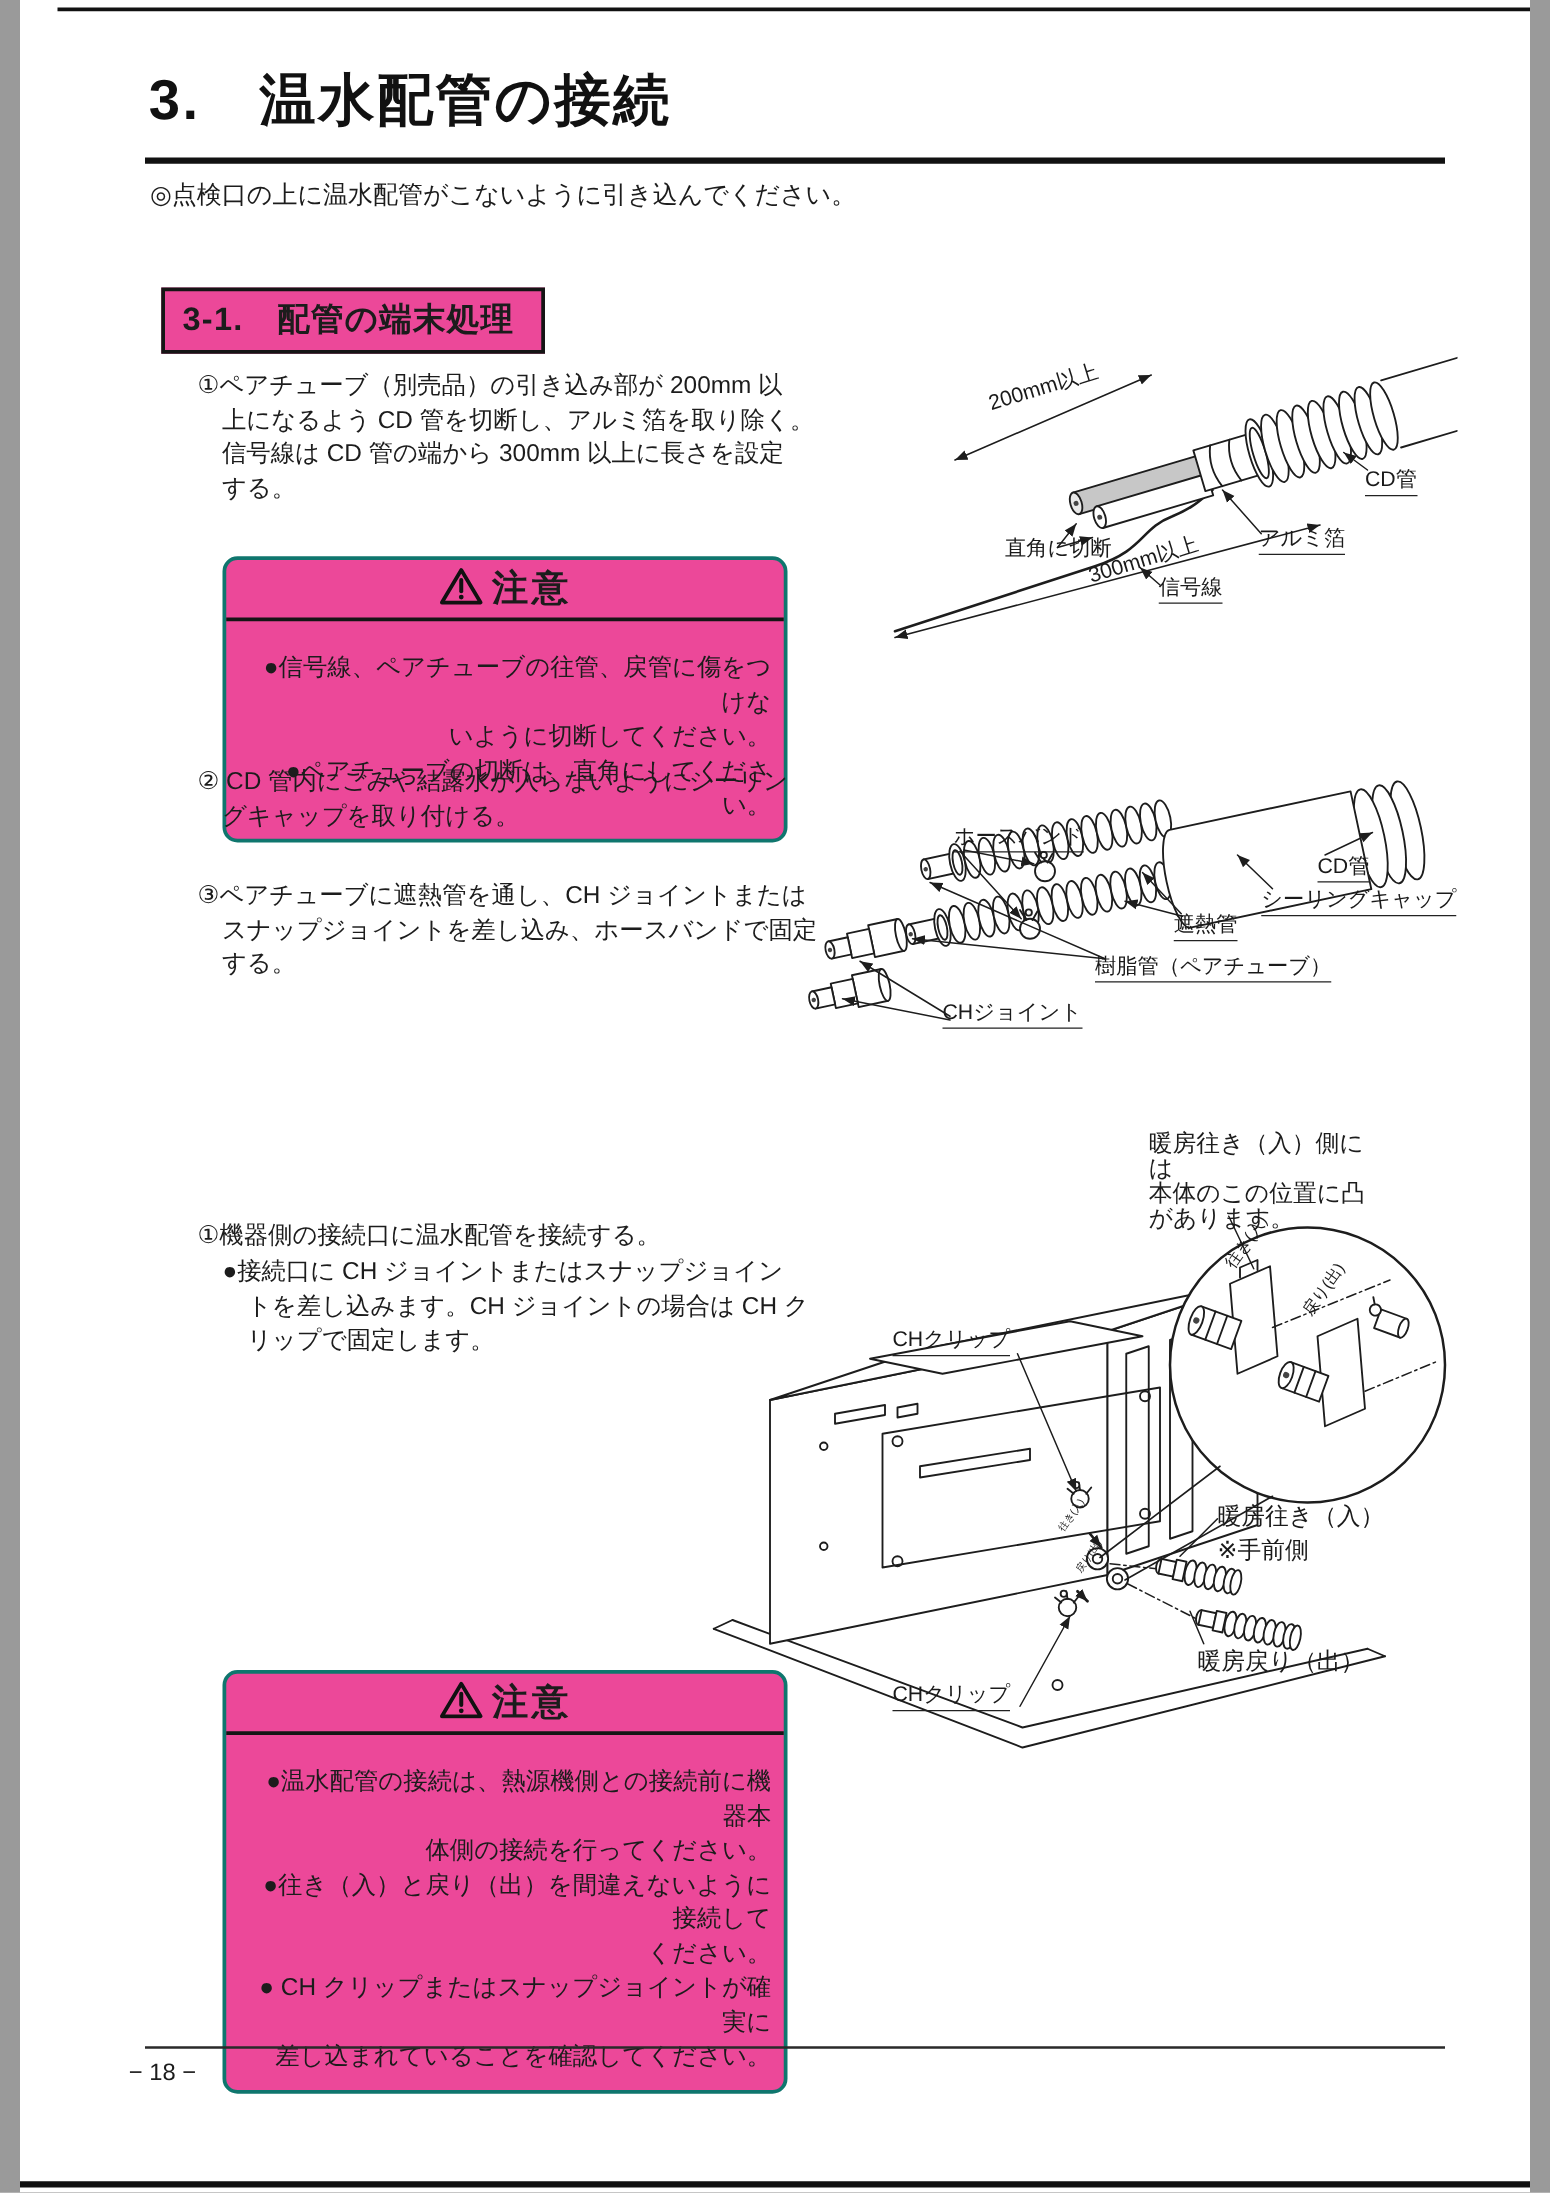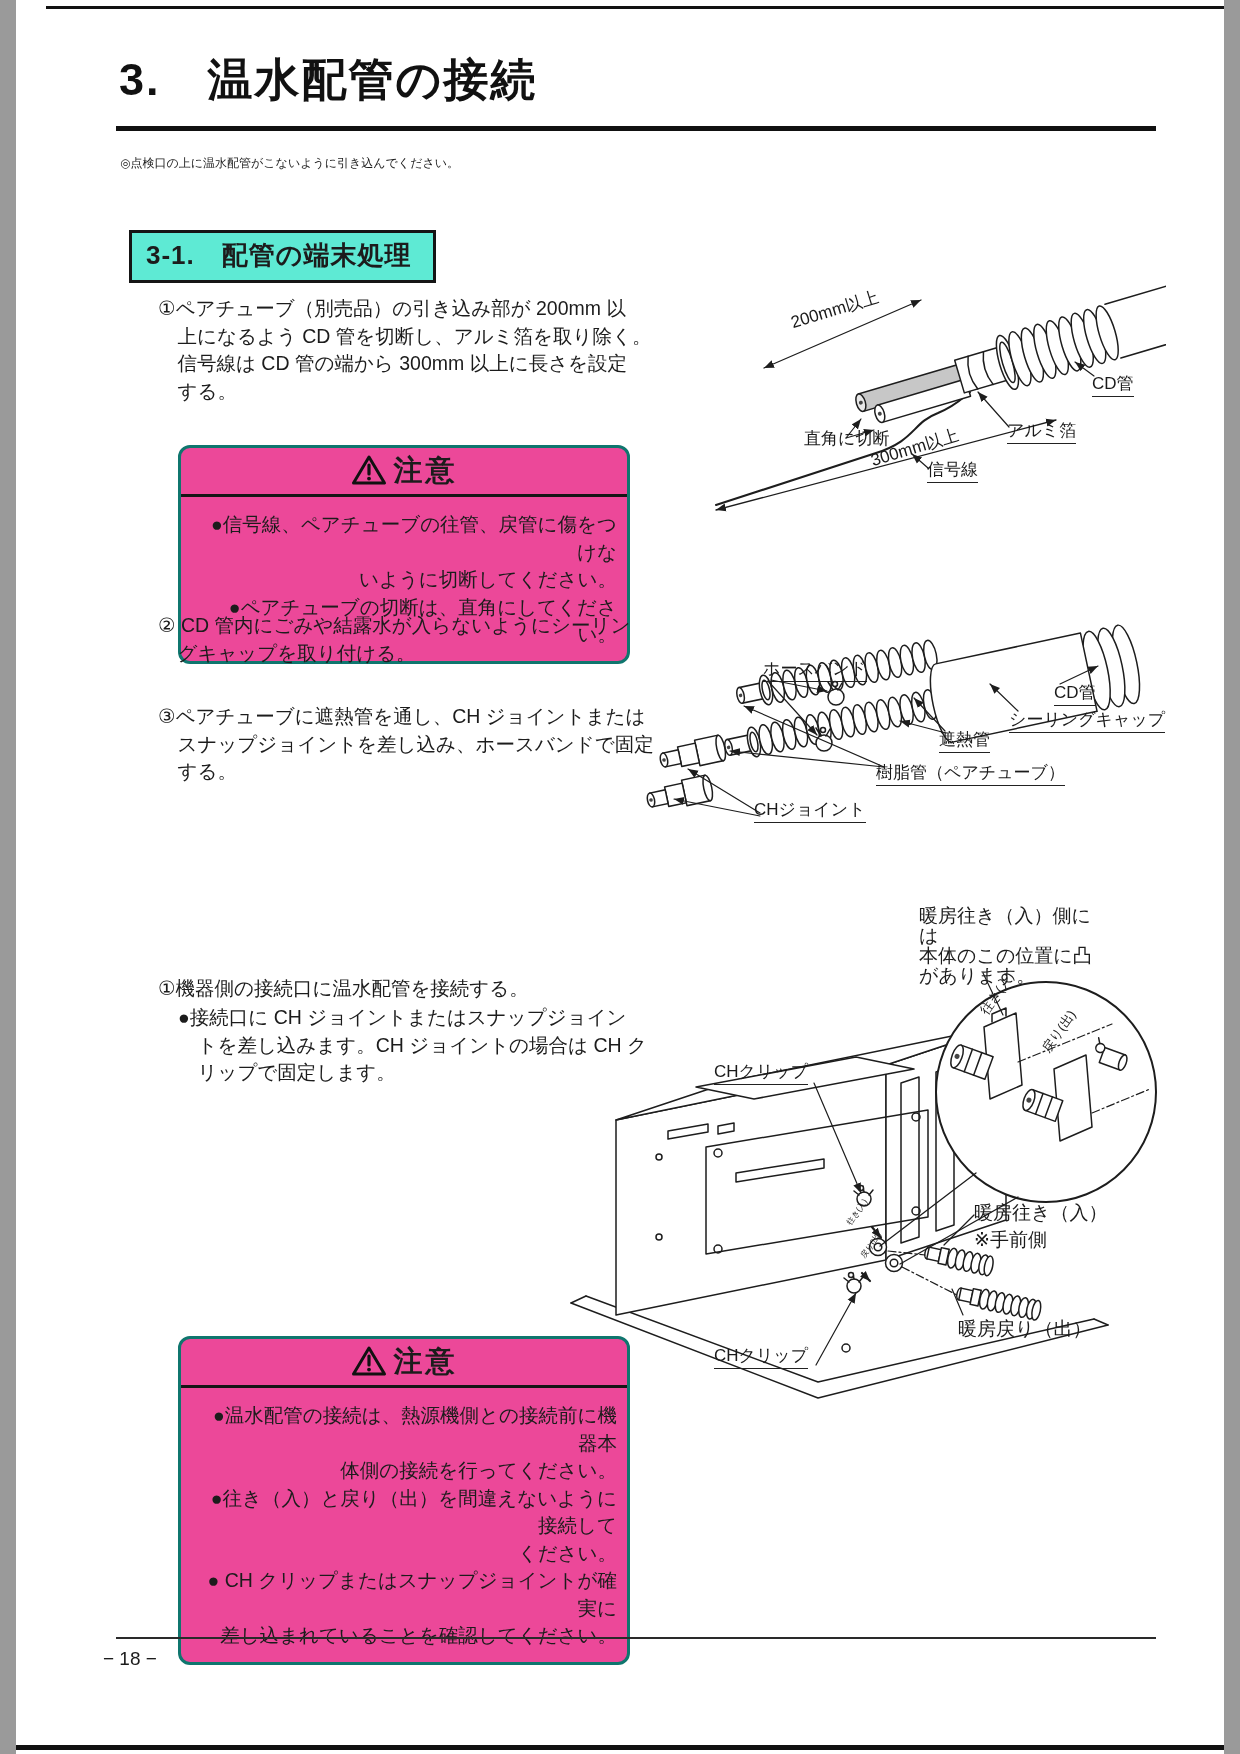--- a/index.html
+++ b/index.html
@@ -1,30 +1,30 @@
 <!DOCTYPE html>
 <html><head>
 <meta charset="utf-8">
 <style>
   html,body{margin:0;padding:0;background:#9a9a9a;}
   .page{position:relative;width:1208px;height:1754px;background:#ffffff;margin:0 auto;overflow:hidden;
         font-family:"Liberation Sans","DejaVu Sans",sans-serif;color:#1c1c1c;}
   .scanline{position:absolute;background:#111;}
   .title{position:absolute;left:103px;top:50px;font-size:45px;font-weight:900;letter-spacing:2px;color:#111;}
   .title-rule{position:absolute;left:100px;top:126px;width:1040px;height:5px;background:#111;}
-  .intro{position:absolute;left:104px;top:155px;font-size:12px;}
-  .sec-head{position:absolute;border:3px solid #151515;background:#5eead4;padding:5px 22px 7px 14px;
+  .intro{position:absolute;left:104px;top:142px;font-size:20px;}
+  .sec-head{position:absolute;border:3px solid #151515;background:#ec4899;padding:5px 22px 7px 14px;
             font-size:26px;font-weight:700;letter-spacing:1px;}
   .step{position:absolute;font-size:19.5px;line-height:27.5px;white-space:pre-line;
         padding-left:1em;text-indent:-1em;}
   .caution{position:absolute;width:446px;border:3px solid #0f766e;border-radius:12px;background:#ec4899;text-align:right;}
   .caution-head{display:flex;align-items:center;justify-content:center;gap:7px;height:46px;
                 border-bottom:3px solid #151515;}
   .caution-title{font-size:29px;font-weight:700;letter-spacing:3px;}
-  .caution-body{padding:14px 10px 12px 13px;}
+  .caution-body{padding:24px 10px 12px 13px;}
   .citem{font-size:19.5px;line-height:27.5px;white-space:pre-line;padding-left:1em;text-indent:-1em;}
   .fig{position:absolute;}
   .lbl{position:absolute;font-size:17px;white-space:nowrap;color:#1a1a1a;}
   .ul{border-bottom:1.6px solid #222;padding-bottom:1px;}
   .rot{transform-origin:left top;}
   .callout{position:absolute;left:903px;top:906px;width:190px;font-size:19px;line-height:20px;white-space:pre-line;}
   .big-lbl{font-size:19px;}
   .mini{font-size:13px;transform-origin:left top;}
   .micro{font-size:8px;transform-origin:left top;}
   .footer-rule{position:absolute;left:100px;top:1637px;width:1040px;height:2px;background:#2a2a2a;}

